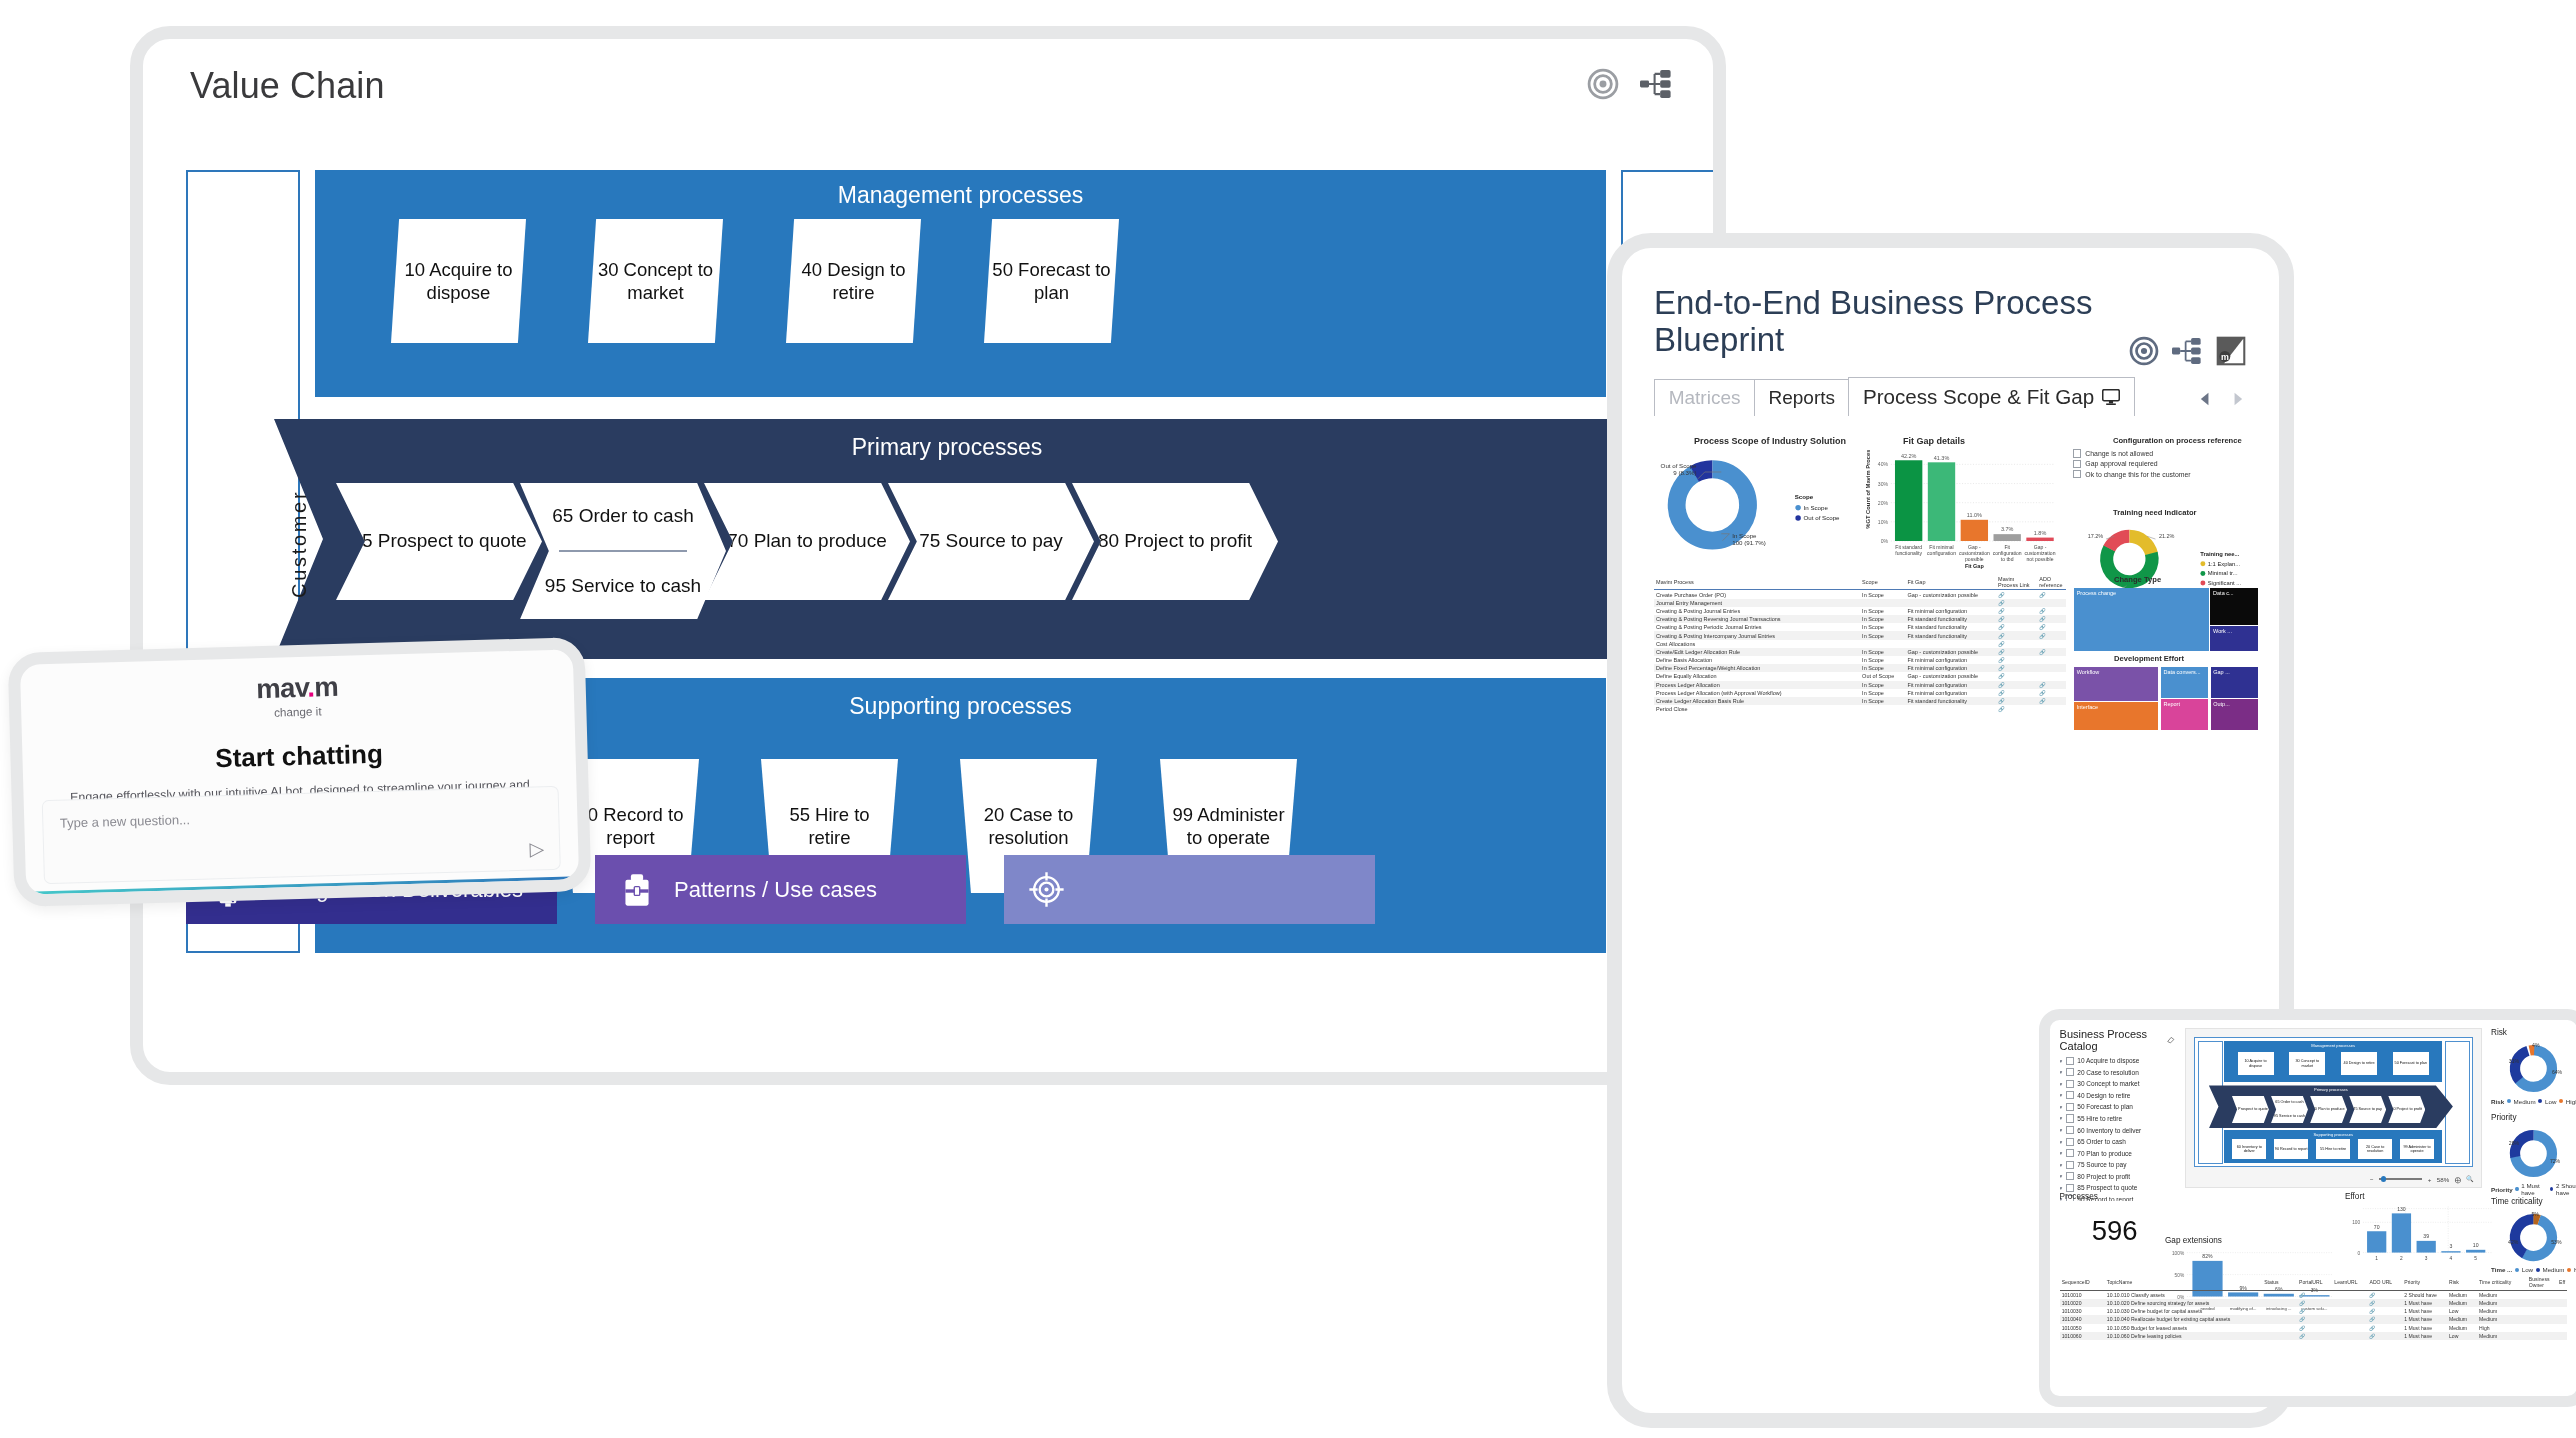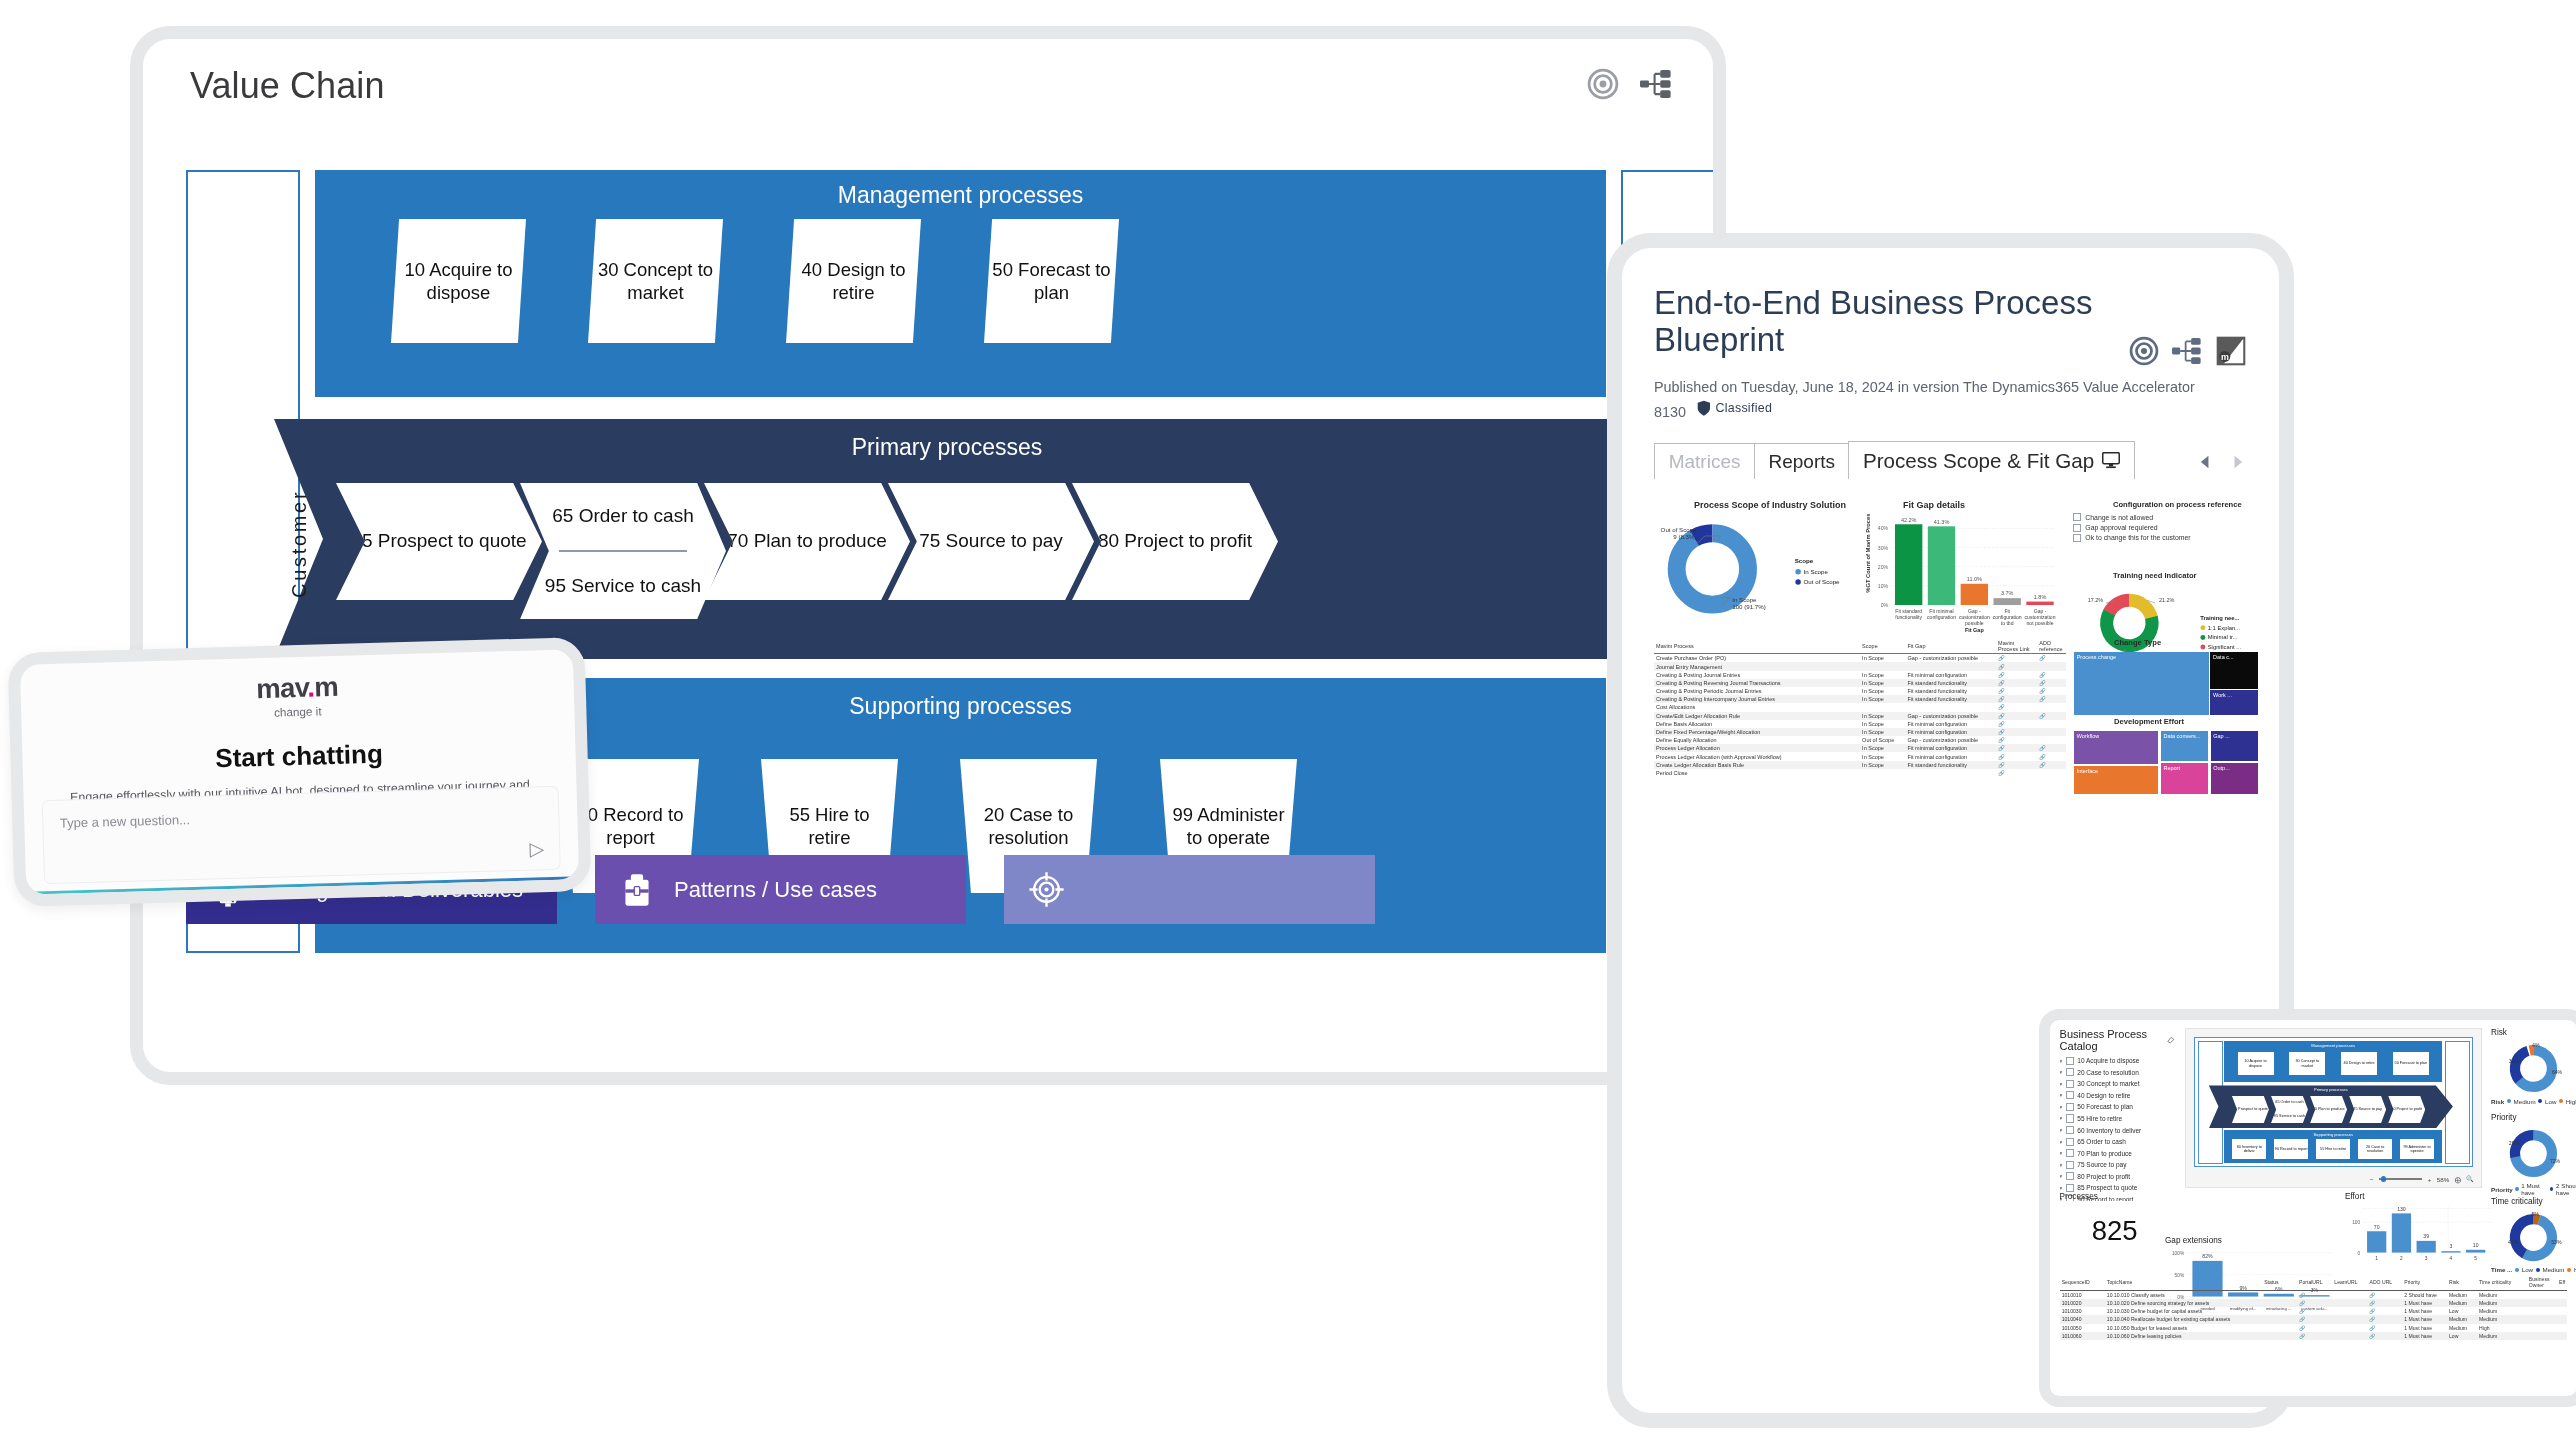--- a/index.html
+++ b/index.html
@@ -322,29 +322,20 @@
       <span>
         <svg width="30" height="30" viewBox="0 0 44 44">
           <rect x="1" y="1" width="42" height="42" fill="#5a5a5a"></rect>
           <path d="M40 4 L12 40 L40 40 Z" fill="#ffffff"></path>
           <circle cx="13" cy="30" r="8" fill="#3e3e3e"></circle>
           <text x="13" y="35" font-size="13" fill="#fff" text-anchor="middle" font-family="Liberation Sans, sans-serif" font-weight="bold">m</text>
         </svg>
       </span>
     </div>
 
-    <div class="bp-meta">
-      <span>Published on Tuesday, June 18, 2024 in version The Dynamics365 Value Accelerator 8130</span>
-      <span class="bp-class">
-        <svg width="13.7" height="16.5" viewBox="0 0 20 24">
-          <path d="M10 1 L19 4 V12 C19 18 10 23 10 23 C10 23 1 18 1 12 V4 Z" fill="#2c3e56"></path>
-        </svg>
-        <span>Classified</span>
-      </span>
-    </div>
 
     <div class="bp-tabs">
       <div class="bp-tabs-line"></div>
       <div class="bp-tab muted">Matrices</div>
       <div class="bp-tab">Reports</div>
       <div class="bp-tab active">
         <span>Process Scope &amp; Fit Gap</span>
         <span>
           <svg width="18" height="16.5" viewBox="0 0 26 24">
             <rect x="1" y="1" width="24" height="16" rx="2" fill="none" stroke="#2b2b2b" stroke-width="2.2"></rect>
@@ -834,21 +825,21 @@
           <span>Low</span>
         <span style="width:4.1px;height:4.1px;border-radius:50%;background:#1e3a9e;display:inline-block;"></span>
           <span>Medium</span>
         <span style="width:4.1px;height:4.1px;border-radius:50%;background:#e8762c;display:inline-block;"></span>
           <span>High</span>
       </div>
     </div>
 
     <div style="position:absolute;left:9.6px;top:172px;width:110px;text-align:center;">
       <div style="font-size:8.2px;color:#222;text-align:left;">Processes</div>
-      <div class="big-num" style="margin-top:13.7px;">825</div>
+      <div class="big-num" style="margin-top:13.7px;">596</div>
     </div>
 
     <div style="position:absolute;left:115px;top:172px;width:172px;margin-top:44px;">
       <div style="font-size:8.2px;color:#222;">Gap extensions</div>
       <svg width="170" height="77" viewBox="0 0 248 112" style="font-size:9px">
         <g font-size="7" fill="#666" font-family="Liberation Sans, sans-serif">
           <text x="28" y="14" text-anchor="end">100%</text>
           <text x="28" y="46" text-anchor="end">50%</text>
           <text x="28" y="78" text-anchor="end">0%</text>
         </g>

